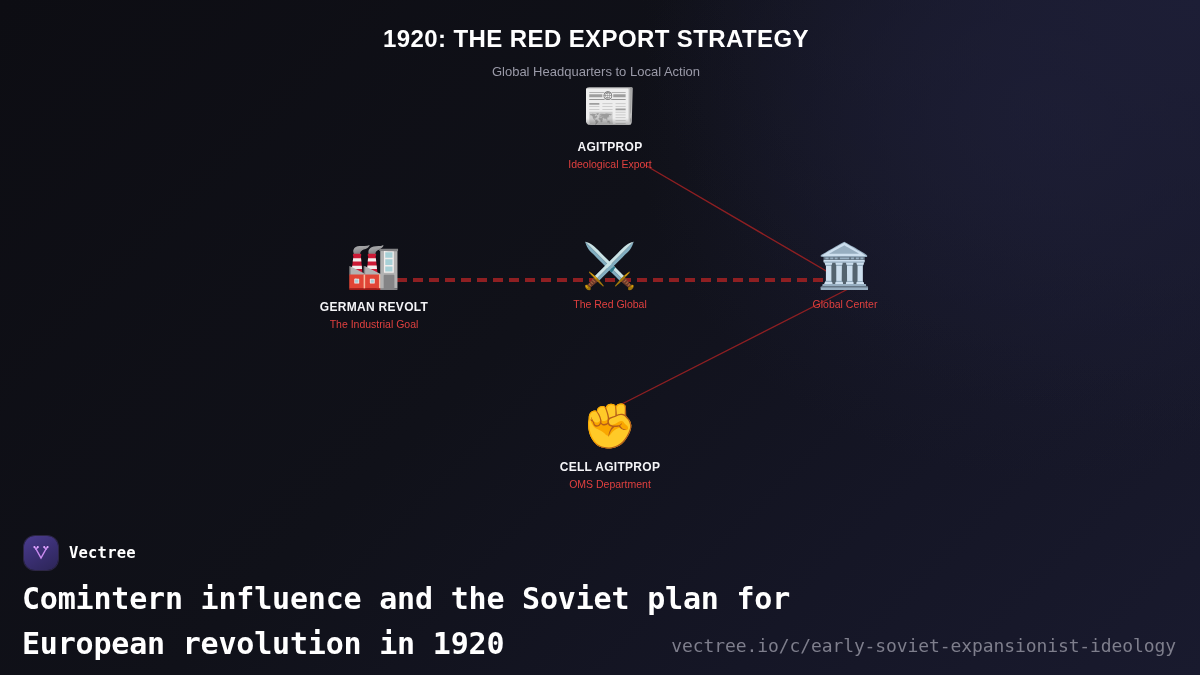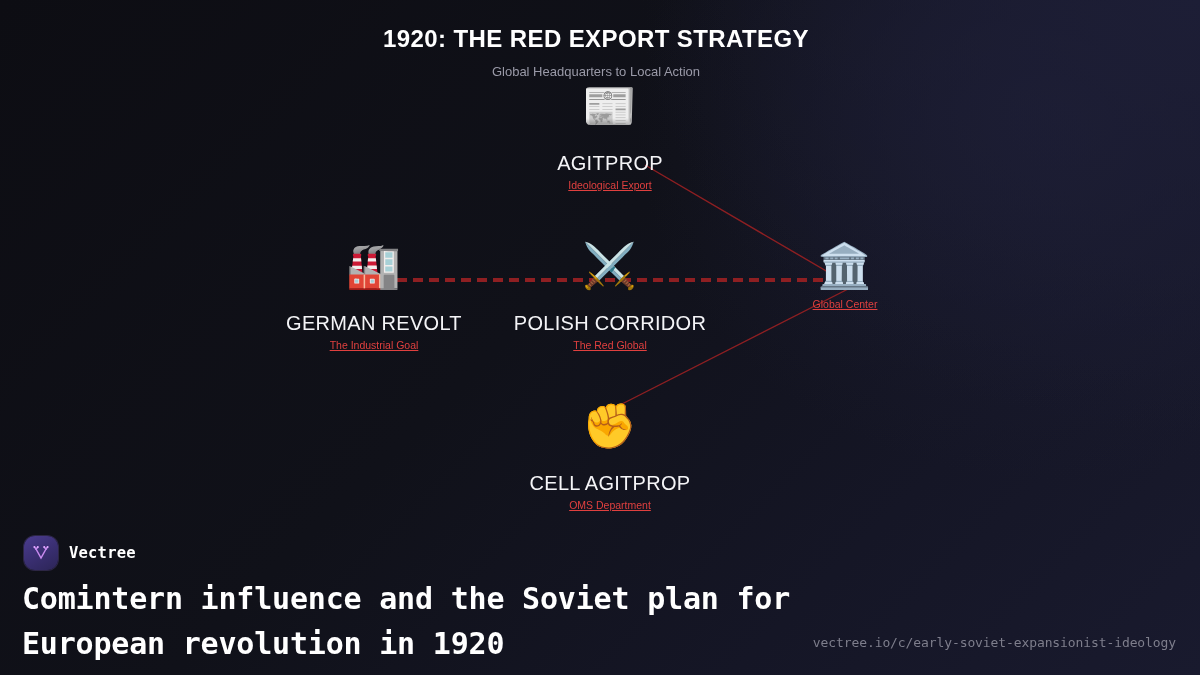--- a/index.html
+++ b/index.html
@@ -36,27 +36,27 @@
   .node {
     position:absolute; width:220px; margin-left:-110px;
     text-align:center;
   }
   .node-icon {
     font-size:44px; line-height:56px; height:56px;
     font-family:"DejaVu Sans", sans-serif;
     user-select:none;
   }
   .node-title {
-    margin-top:18px;
-    font-size:20px; font-weight:normal; color:#f4f4f7;
+    margin-top:6px;
+    font-size:12px; font-weight:bold; color:#f4f4f7;
     letter-spacing:.3px;
   }
   .node-sub {
     margin-top:4px;
-    font-size:10.5px; color:#e0403f; font-weight:400;text-decoration:underline;
+    font-size:10.5px; color:#e0403f; font-weight:400;
   }
 
   
   .footer { position:absolute; left:0; bottom:0; width:1200px; height:175px; }
   .brand { position:absolute; left:24px; top:36px; display:flex; align-items:center; gap:11px; }
   .brand-logo {
     width:34px; height:34px; border-radius:11px;
     background:linear-gradient(150deg,#4b3c8f 0%,#3a2f72 50%,#2c2557 100%);
     display:flex; align-items:center; justify-content:center;
     box-shadow:0 0 0 1px rgba(150,120,230,.22);
@@ -65,23 +65,23 @@
     font-family:"DejaVu Sans Mono", monospace;
     font-size:15.5px; font-weight:bold; color:#ffffff; letter-spacing:.2px;
   }
   .headline {
     position:absolute; left:22px; top:76px; width:790px;
     font-family:"DejaVu Sans Mono", monospace;
     font-size:30px; font-weight:bold; line-height:45px;
     color:#ffffff; letter-spacing:-.2px;
   }
   .url {
-    position:absolute; right:24px; bottom:25px;
+    position:absolute; right:24px; bottom:19px;
     font-family:"DejaVu Sans Mono", monospace;
-    font-size:13px; color:#7e7e8c; letter-spacing:-.1px;
+    font-size:18px; color:#7e7e8c; letter-spacing:-.1px;
   }
 </style>
 </head>
 <body>
 
 <div id="stage">
 
   <div class="hdr">
     <div class="hdr-title">1920: THE RED EXPORT STRATEGY</div>
     <div class="hdr-sub">Global Headquarters to Local Action</div>
@@ -99,21 +99,20 @@
         <div class="node-title">AGITPROP</div>
         <div class="node-sub">Ideological Export</div>
       </div>
       <div class="node" style="left: 374px; top: 238px;">
         <div class="node-icon">🏭</div>
         <div class="node-title">GERMAN REVOLT</div>
         <div class="node-sub">The Industrial Goal</div>
       </div>
       <div class="node" style="left: 610px; top: 238px;">
         <div class="node-icon">⚔️</div>
-        <div class="node-title">POLISH CORRIDOR</div>
         <div class="node-sub">The Red Global</div>
       </div>
       <div class="node" style="left: 845px; top: 238px;">
         <div class="node-icon">🏛️</div>
         <div class="node-sub">Global Center</div>
       </div>
       <div class="node" style="left: 610px; top: 398px;">
         <div class="node-icon">✊</div>
         <div class="node-title">CELL AGITPROP</div>
         <div class="node-sub">OMS Department</div>

